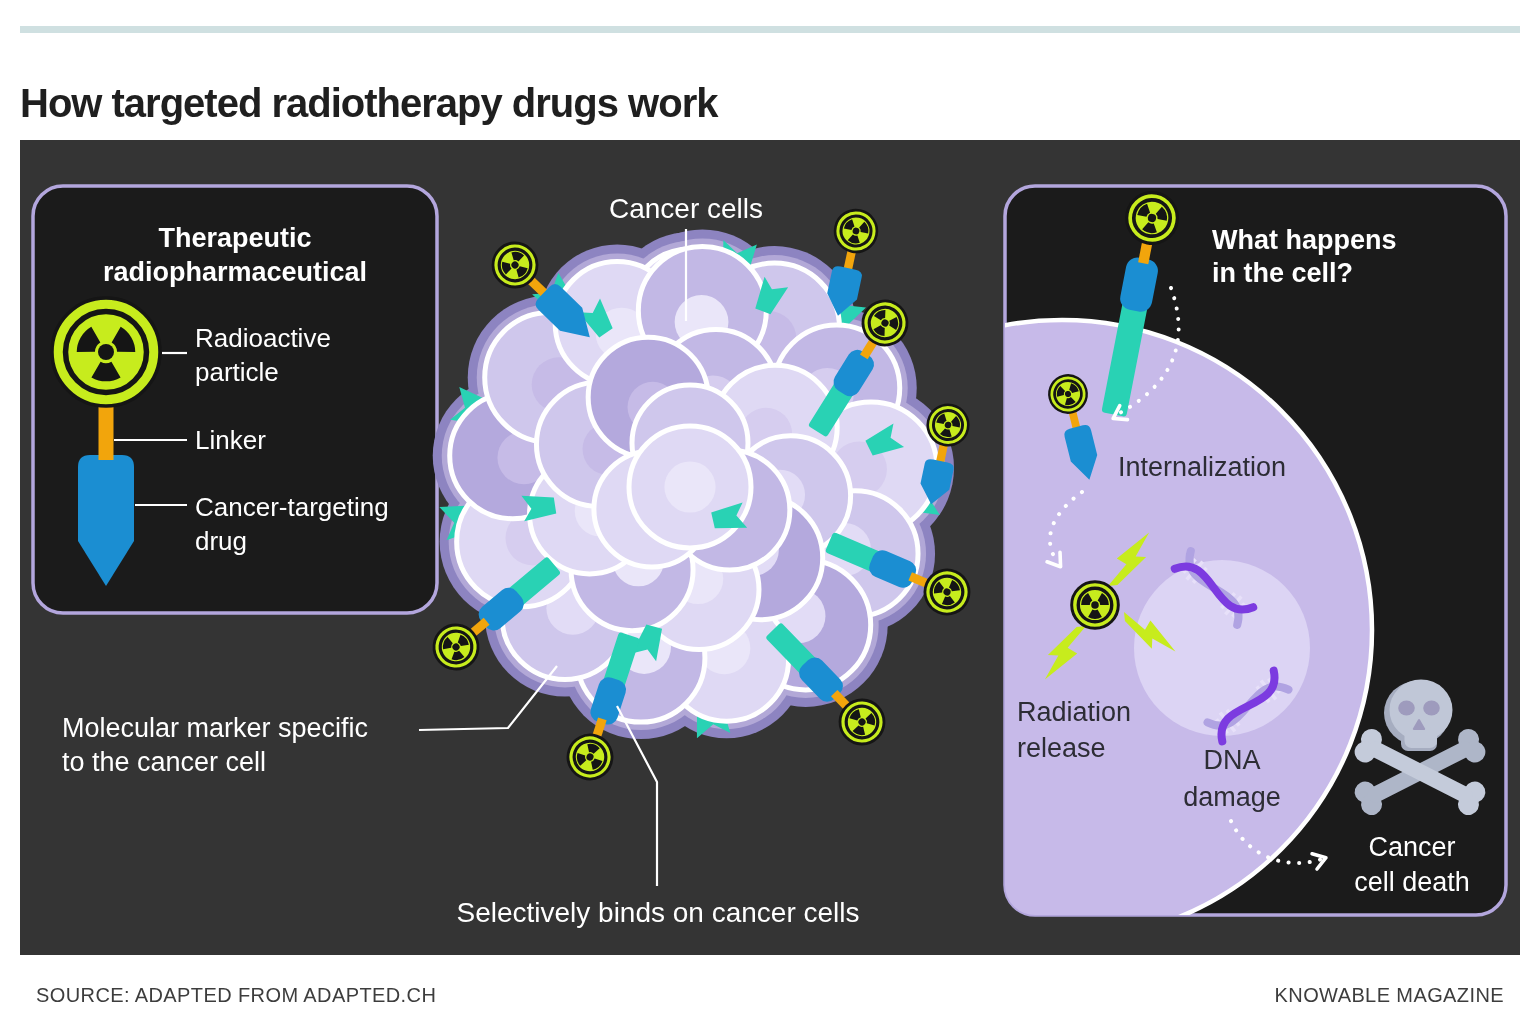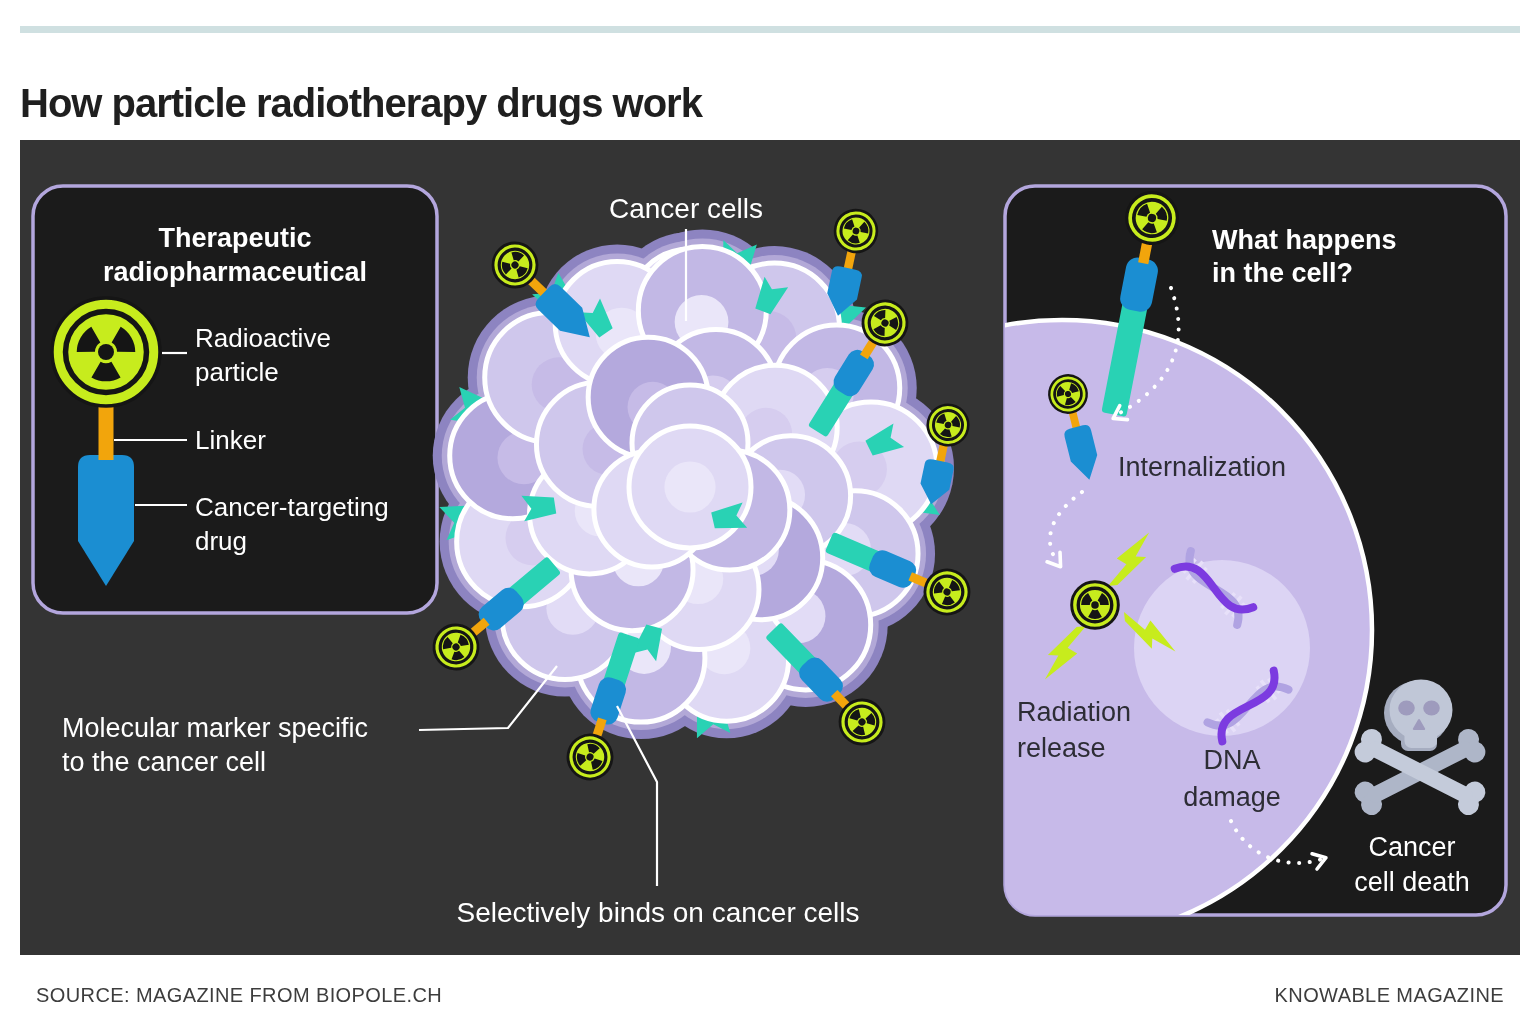--- a/index.html
+++ b/index.html
@@ -16,21 +16,21 @@
   .ldr{stroke:#ffffff;stroke-width:2.2;fill:none;}
   .dots{stroke:#ffffff;stroke-width:4;fill:none;stroke-linecap:round;stroke-dasharray:0.1 10.5;}
   .chev{stroke:#ffffff;stroke-width:3.6;fill:none;stroke-linecap:round;stroke-linejoin:round;}
 </style>
 </head>
 <body>
 
 <div class="page">
 
   <div class="topbar"></div>
-  <h1 class="title">How particle radiotherapy drugs work</h1>
+  <h1 class="title">How targeted radiotherapy drugs work</h1>
 
   <svg id="art" width="1500" height="815" viewBox="20 140 1500 815">
     <defs>
       <g id="trefoil" fill="#151515">
         <circle r="3.4"></circle>
         <path d="M-2.3,-4.1 L-6.2,-10.8 A12.5,12.5 0 0 1 6.2,-10.8 L2.3,-4.1 A4.7,4.7 0 0 0 -2.3,-4.1 Z"></path>
         <path d="M-2.3,-4.1 L-6.2,-10.8 A12.5,12.5 0 0 1 6.2,-10.8 L2.3,-4.1 A4.7,4.7 0 0 0 -2.3,-4.1 Z" transform="rotate(120)"></path>
         <path d="M-2.3,-4.1 L-6.2,-10.8 A12.5,12.5 0 0 1 6.2,-10.8 L2.3,-4.1 A4.7,4.7 0 0 0 -2.3,-4.1 Z" transform="rotate(240)"></path>
       </g>
       <clipPath id="cellclip">
@@ -348,15 +348,15 @@
       <text class="td" x="1118" y="476" font-size="27">Internalization</text>
       <text class="td" x="1017" y="721" font-size="27">Radiation</text>
       <text class="td" x="1017" y="757" font-size="27">release</text>
       <text class="td" x="1232" y="769" font-size="27" text-anchor="middle">DNA</text>
       <text class="td" x="1232" y="806" font-size="27" text-anchor="middle">damage</text>
       <text class="tw" x="1412" y="856" font-size="27" text-anchor="middle">Cancer</text>
       <text class="tw" x="1412" y="891" font-size="27" text-anchor="middle">cell death</text>
     </g>
   </svg>
 
-  <div class="src">SOURCE: MAGAZINE FROM BIOPOLE.CH</div>
+  <div class="src">SOURCE: ADAPTED FROM ADAPTED.CH</div>
   <div class="credit">KNOWABLE MAGAZINE</div>
 </div>
 
 </body></html>

